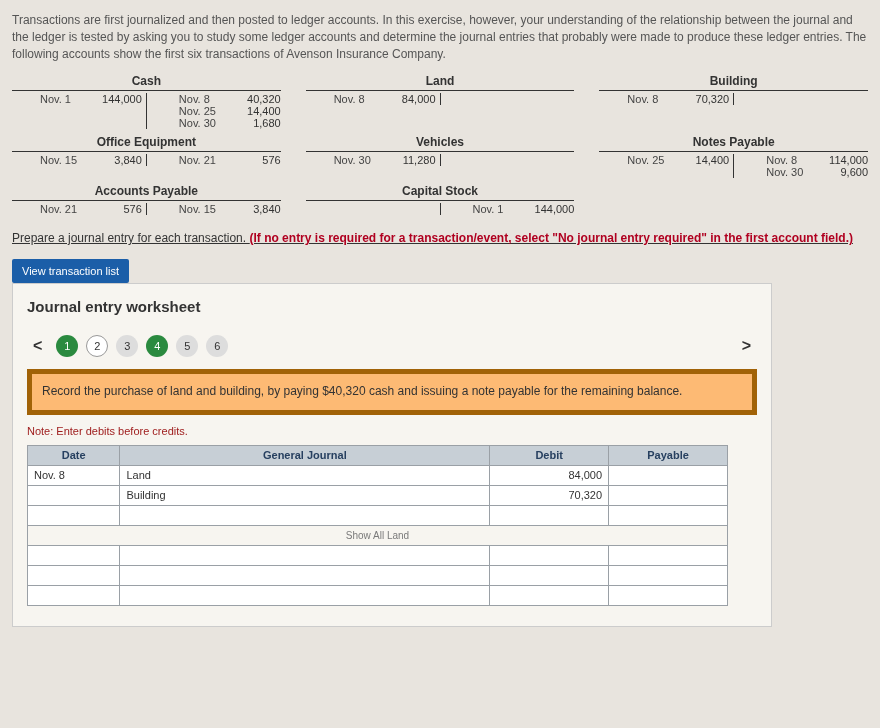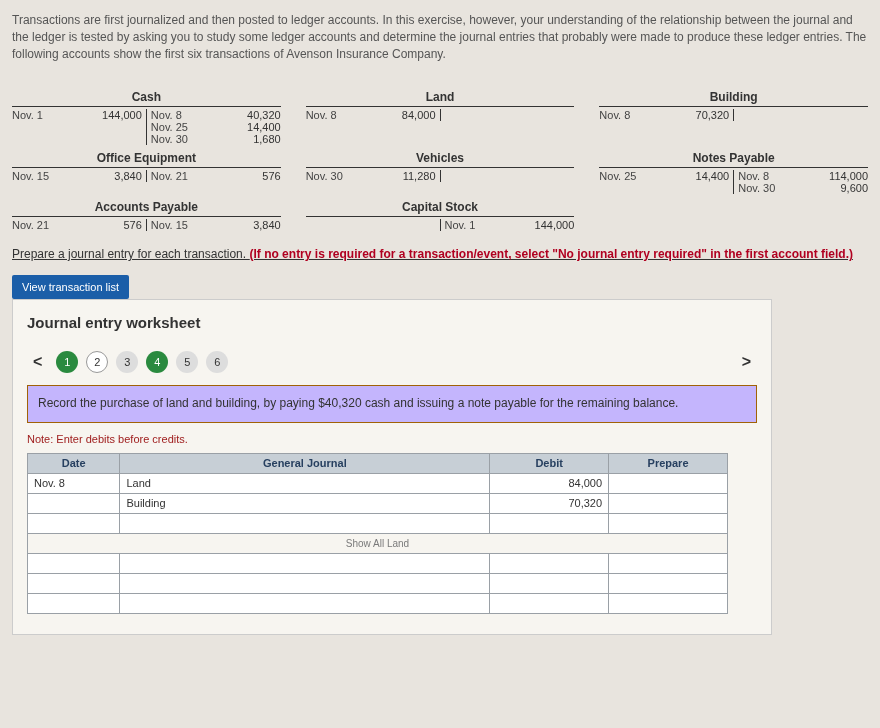--- a/index.html
+++ b/index.html
@@ -4,30 +4,30 @@
 <style>
   * { box-sizing: border-box; margin: 0; padding: 0; }
   body {
     font-family: Arial, sans-serif;
     font-size: 12px;
     background: #e8e4de;
     color: #333;
     padding: 12px;
     width: 880px;
   }
-  .intro { color: #555; line-height: 1.4; margin-bottom: 28px; font-size: 12px; }
+  .intro { color: #555; line-height: 1.4; margin-bottom: 12px; font-size: 12px; }
   .tacc-row { display: flex; gap: 25px; margin-bottom: 6px; }
   .tacc { flex: 1; }
   .tacc-title { text-align: center; font-weight: bold; font-size: 12px; border-bottom: 1px solid #333; padding-bottom: 2px; margin-bottom: 2px; }
   .tacc-body { display: flex; }
   .tacc-side { flex: 1; font-size: 11px; }
   .tacc-left { border-right: 1px solid #333; padding-right: 4px; }
   .tacc-right { padding-left: 4px; }
   .tacc-entry { display: flex; justify-content: space-between; white-space: nowrap; }
-  .tacc-date { color: #444; }
+  .tacc-date { color: #444; margin-left: 28px; }
   .tacc-amt { text-align: right; }
   .instr { margin: 16px 0 14px 0; font-size: 12px; color: #333; text-decoration: underline; }
   .instr .hl { color: #b00020; font-weight: bold; }
   .vtl-btn {
     display: inline-block;
     background: #1b5ea8;
     color: #fff;
     padding: 6px 10px;
     font-size: 11px;
     border-radius: 2px;
@@ -43,21 +43,21 @@
   .stepper { display: flex; align-items: center; gap: 8px; margin-bottom: 12px; }
   .step-arrow { font-size: 16px; font-weight: bold; color: #333; padding: 0 6px; cursor: pointer; }
   .step {
     width: 22px; height: 22px; border-radius: 50%;
     display: flex; align-items: center; justify-content: center;
     font-size: 11px; background: #ddd; color: #333; cursor: pointer;
   }
   .step.active { background: #2a8a3f; color: #fff; }
   .step.current { background: #2a8a3f; color: #fff; }
   .desc-box {
-    background: #c4b5fd; border: 1px solid #a16207; padding: 10px;
+    background: #fdba74; border: 5px solid #a16207; padding: 10px;
     font-size: 12px; margin-bottom: 10px; line-height: 1.3;
   }
   .note { color: #a02020; font-size: 11px; margin-bottom: 8px; }
   table.je {
     border-collapse: collapse; width: 701px; font-size: 11px;
   }
   table.je th, table.je td {
     border: 1px solid #9aa0a6; padding: 3px 6px; height: 20px;
   }
   table.je th {
@@ -241,21 +241,21 @@
 
   <div class="desc-box">Record the purchase of land and building, by paying $40,320 cash and issuing a note payable for the remaining balance.</div>
   <div class="note">Note: Enter debits before credits.</div>
 
   <table class="je">
     <thead>
       <tr>
         <th>Date</th>
         <th>General Journal</th>
         <th>Debit</th>
-        <th>Prepare</th>
+        <th>Payable</th>
       </tr>
     </thead>
     <tbody id="je-body">
         <tr>
           <td class="date input-cell">Nov. 8</td>
           <td class="acct input-cell">Land</td>
           <td class="num input-cell">84,000</td>
           <td class="num input-cell"></td>
         </tr>
         <tr>

